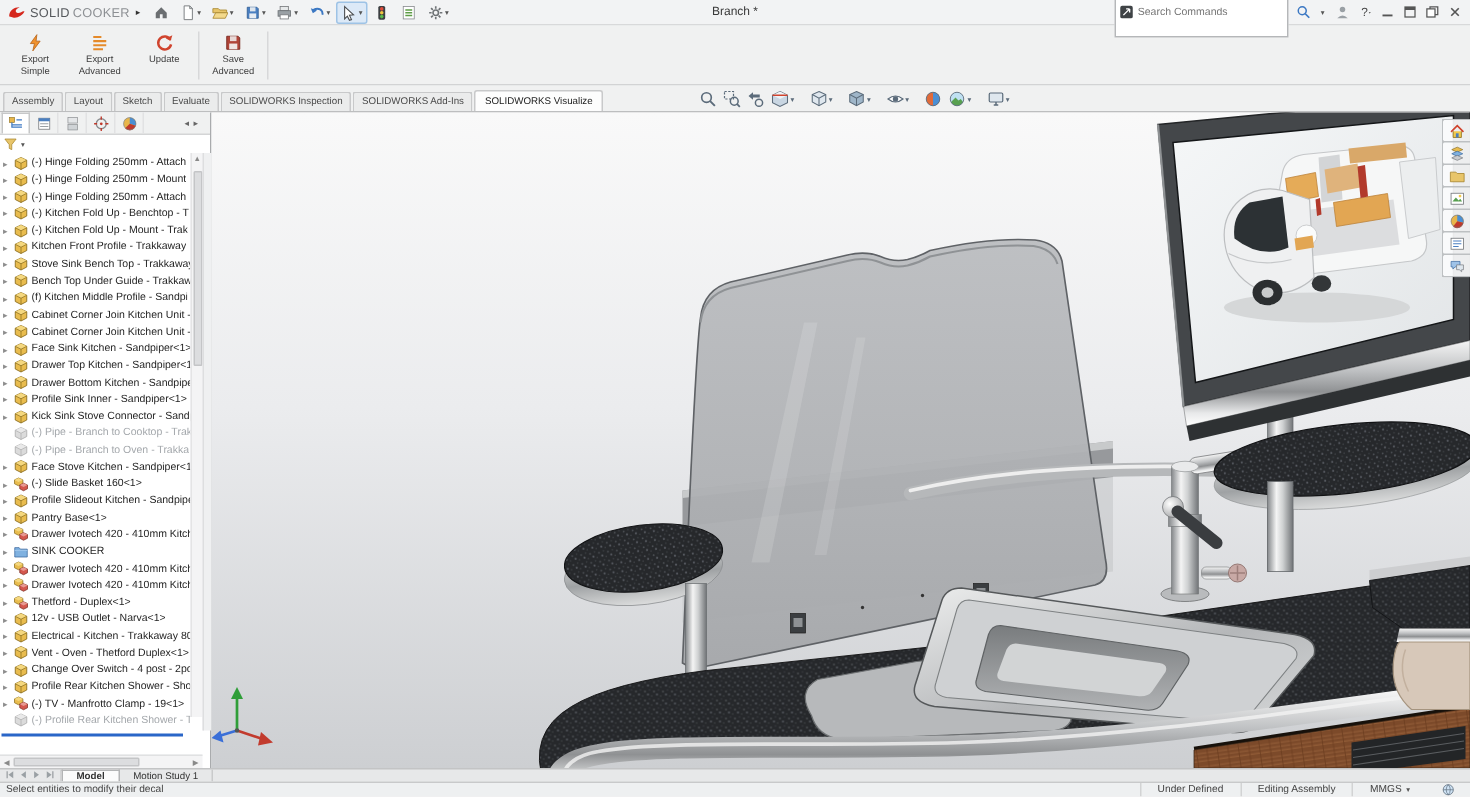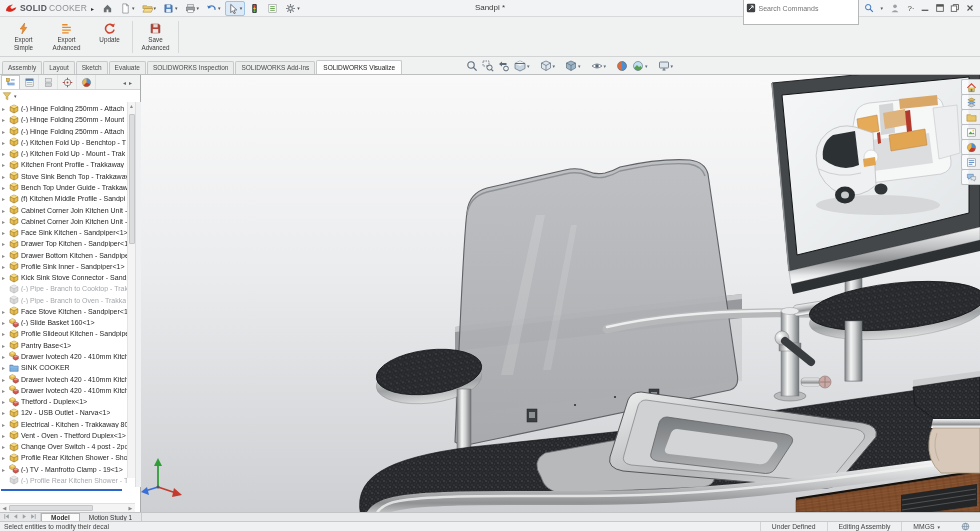--- a/index.html
+++ b/index.html
@@ -5,21 +5,21 @@
   *{margin:0;padding:0;box-sizing:border-box;}
   html,body{width:980px;height:531px;overflow:hidden;}
   body{position:relative;font-family:"Liberation Sans",sans-serif;background:#f0f1f1;color:#333;font-size:8px;}
   .i{display:inline-flex;}
   .i svg{width:100%;height:100%;display:block;}
 
   
   #titlebar{position:absolute;left:0;top:0;width:980px;height:17px;background:#f2f3f4;border-bottom:1px solid #d8d9da;display:flex;align-items:center;padding:0 4px;}
   .logo{display:flex;align-items:center;gap:2px;}
   .logo .i{width:14px;height:12px;}
-  .logo-solid{font-size:8.5px;font-weight:bold;color:#55585c;letter-spacing:.2px;}
+  .logo-solid{font-size:8.5px;font-weight:normal;color:#55585c;letter-spacing:.2px;}
   .logo-works{font-size:8.5px;font-weight:normal;color:#8d9094;letter-spacing:.2px;}
   .flyout{font-size:6px;color:#333;margin:0 5px 0 4px;}
   #qa{display:flex;align-items:center;gap:1px;}
   .qa-btn{display:flex;align-items:center;padding:1px 2px;border:1px solid transparent;border-radius:2px;}
   .qa-btn.pressed{background:#dce9f7;border-color:#9ec3e6;}
   .qa-btn .i{width:11px;height:11px;}
   .dd{font-size:5px;color:#555;margin-left:1px;}
   #title-center{position:absolute;left:0;right:0;top:3px;text-align:center;font-size:8px;color:#3a3a3a;pointer-events:none;}
   #tb-right{margin-left:auto;display:flex;align-items:center;gap:5px;z-index:3;}
   .search-wrap{display:flex;align-items:center;border:1px solid #b5b7b9;background:#fff;height:13px;width:116px;padding:16px 2px;gap:2px;}
@@ -186,21 +186,21 @@
       <div class="qa-btn">
         <span class="i ">
           <svg viewBox="0 0 12 12">
             <circle cx="6" cy="6" r="2" fill="none" stroke="#6f7376" stroke-width="1.2"></circle>
             <path d="M6 1.2 V3 M6 9 V10.8 M1.2 6 H3 M9 6 H10.8 M2.6 2.6 L3.9 3.9 M8.1 8.1 L9.4 9.4 M9.4 2.6 L8.1 3.9 M3.9 8.1 L2.6 9.4" stroke="#6f7376" stroke-width="1.2"></path>
           </svg>
         </span>
         <span class="dd">▾</span>
       </div>
     </div>
-  <div id="title-center">Sandpi *</div>
+  <div id="title-center">Branch *</div>
   <div id="tb-right">
     <div class="search-wrap">
       <span class="i">
           <svg viewBox="0 0 12 12">
             <rect x="1" y="1" width="10" height="10" rx="1.5" fill="#3f4346"></rect>
             <path d="M3.5 8.5 L8.5 3.5 M8.5 3.5 h-2.8 M8.5 3.5 v2.8" st="" roke="#fff" stroke-width="1.1" fill="none" stroke="#fff"></path>
           </svg>
         </span>
       <input class="search-input" placeholder="Search Commands" style="">
     </div>

